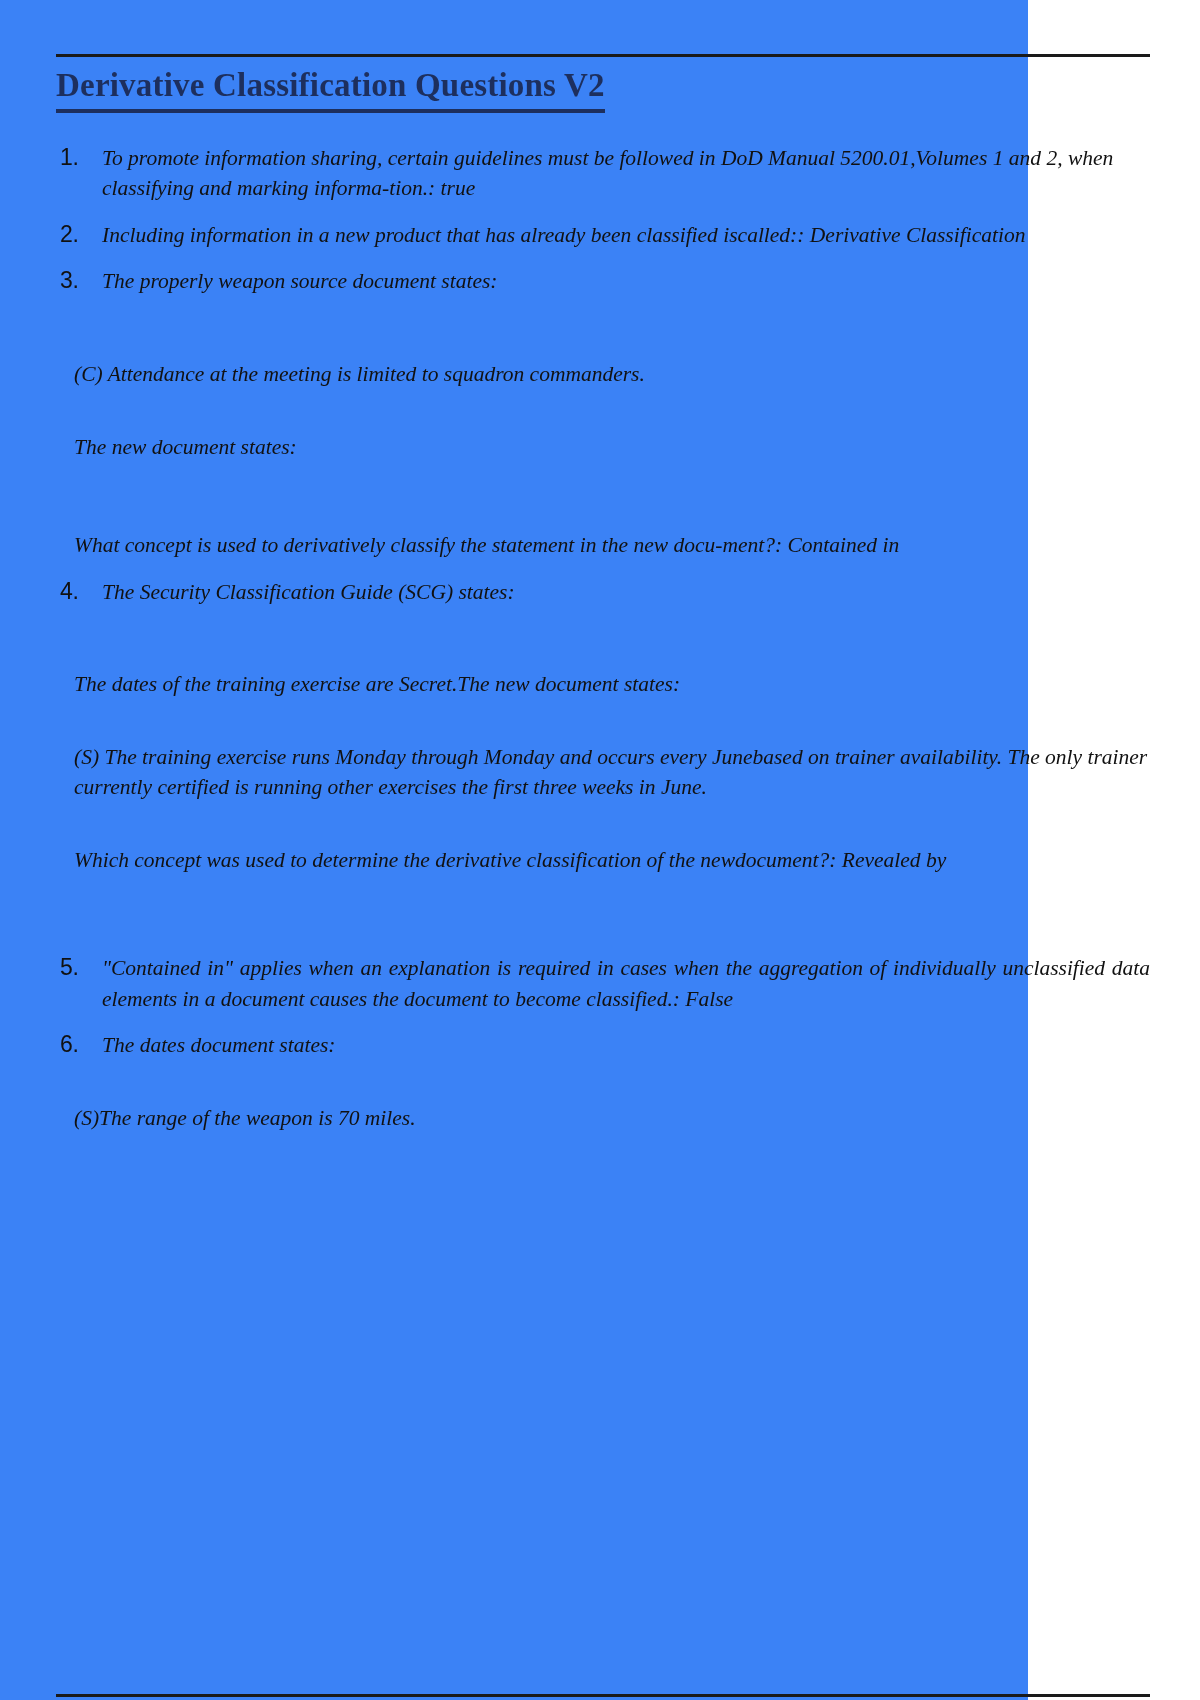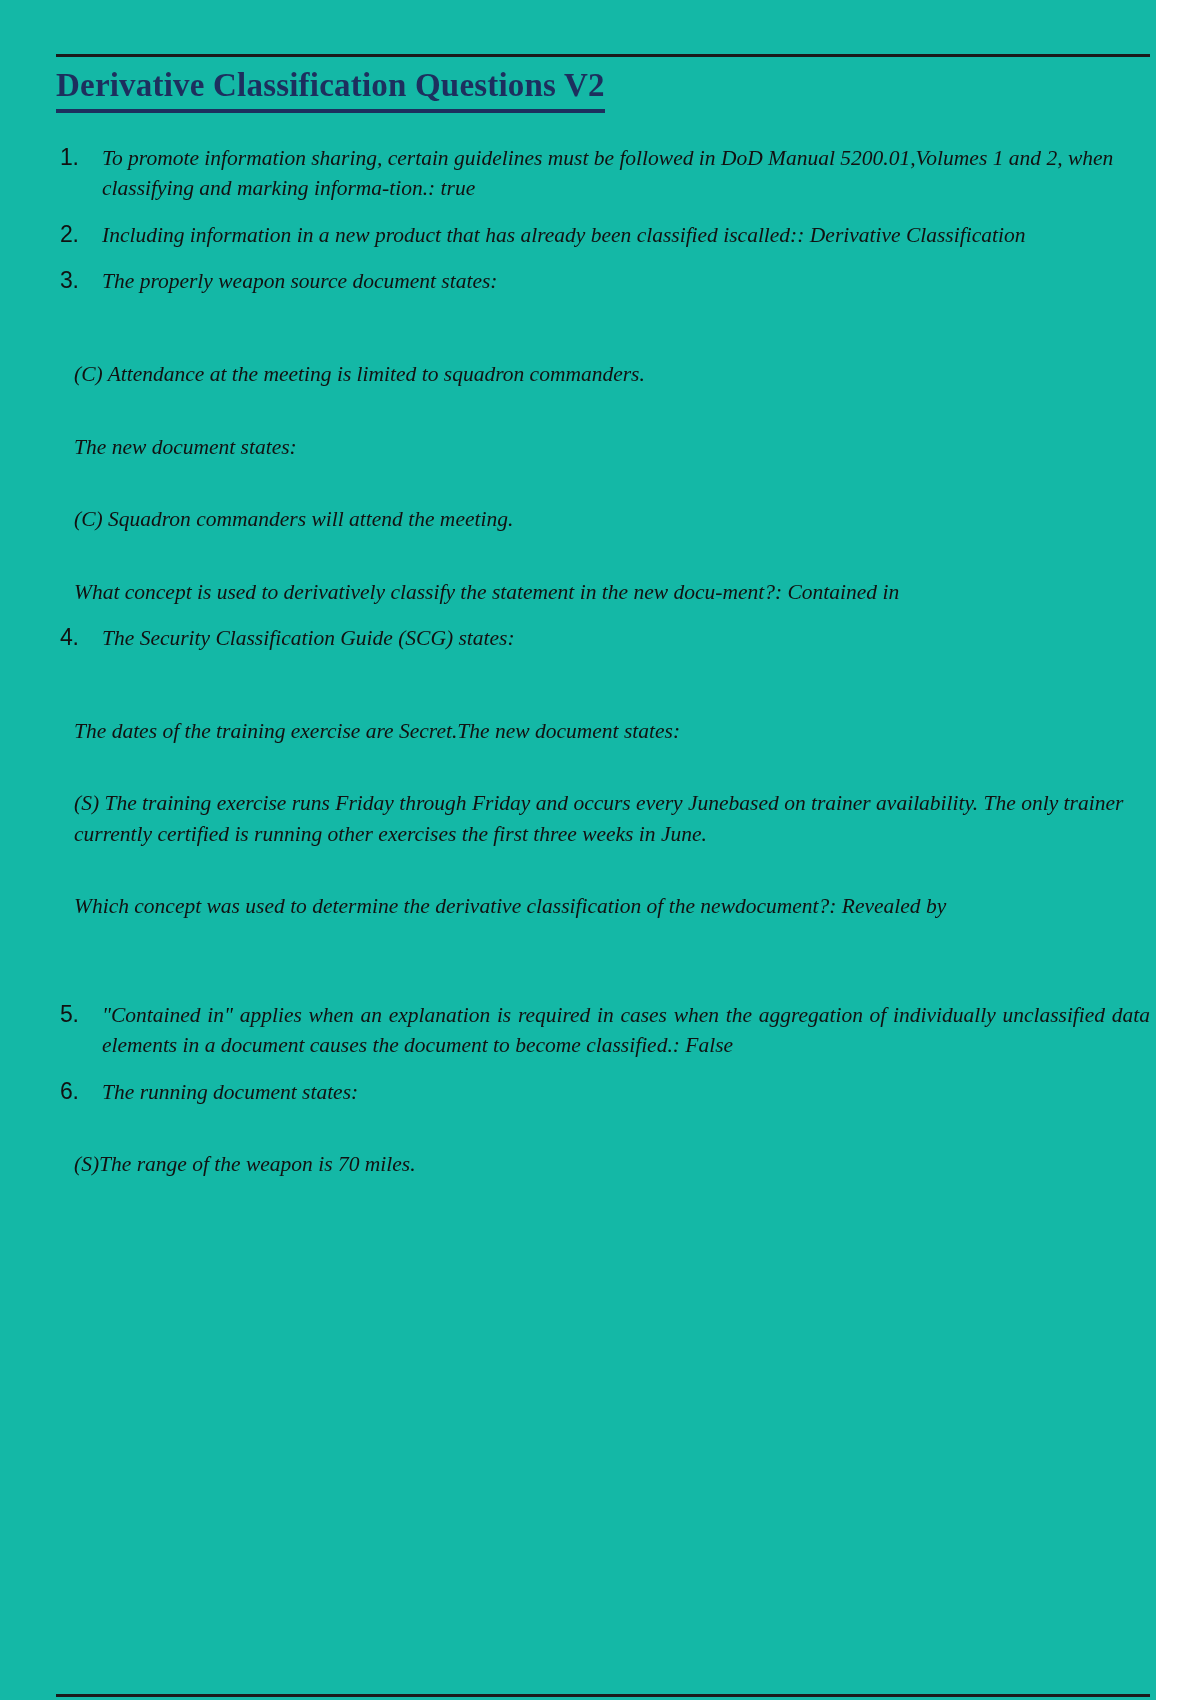--- a/index.html
+++ b/index.html
@@ -12,24 +12,24 @@
     width: 1200px;
     height: 1700px;
     font-family: "Liberation Serif", "DejaVu Serif", serif;
     color: #111111;
     position: relative;
     overflow: hidden;
   }
 
   .page {
     position: relative;
-    width: 1156px;
+    width: 1028px;
     height: 1700px;
     box-sizing: border-box;
-    background: #14b8a6;
+    background: #3b82f6;
   }
 
   
   .rule {
     position: absolute;
     left: 56px;
     width: 1094px;
     height: 3px;
     background: #1a1a1a;
   }
@@ -131,53 +131,52 @@
       <div class="spacer-md"></div>
 
       <p class="para">(C) Attendance at the meeting is limited to squadron commanders.</p>
 
       <div class="spacer-sm"></div>
 
       <p class="para">The new document states:</p>
 
       <div class="spacer-sm"></div>
 
-      <p class="para">(C) Squadron commanders will attend the meeting.</p>
 
       <div class="spacer-sm"></div>
 
       <p class="para">What concept is used to derivatively classify the statement in the new docu-ment?: Contained in</p>
 
       <div class="q-item">
         <span class="q-num">4.</span>
         <span class="q-text">The Security Classification Guide (SCG) states:</span>
       </div>
 
       <div class="spacer-md"></div>
 
       <p class="para">The dates of the training exercise are Secret.The new document states:</p>
 
       <div class="spacer-sm"></div>
 
-      <p class="para">(S) The training exercise runs Friday through Friday and occurs every Junebased on trainer availability. The only trainer currently certified is running other exercises the first three weeks in June.</p>
+      <p class="para">(S) The training exercise runs Monday through Monday and occurs every Junebased on trainer availability. The only trainer currently certified is running other exercises the first three weeks in June.</p>
 
       <div class="spacer-sm"></div>
 
       <p class="para">Which concept was used to determine the derivative classification of the newdocument?: Revealed by</p>
 
       <div class="spacer-lg"></div>
 
       <div class="q-item justified">
         <span class="q-num">5.</span>
         <span class="q-text">"Contained in" applies when an explanation is required in cases when the aggregation of individually unclassified data elements in a document causes the document to become classified.: False</span>
       </div>
 
       <div class="q-item">
         <span class="q-num">6.</span>
-        <span class="q-text">The running document states:</span>
+        <span class="q-text">The dates document states:</span>
       </div>
 
       <div class="spacer-sm"></div>
 
       <p class="para">(S)The range of the weapon is 70 miles.</p>
 
     </div>
   </div>
 </div>
 

